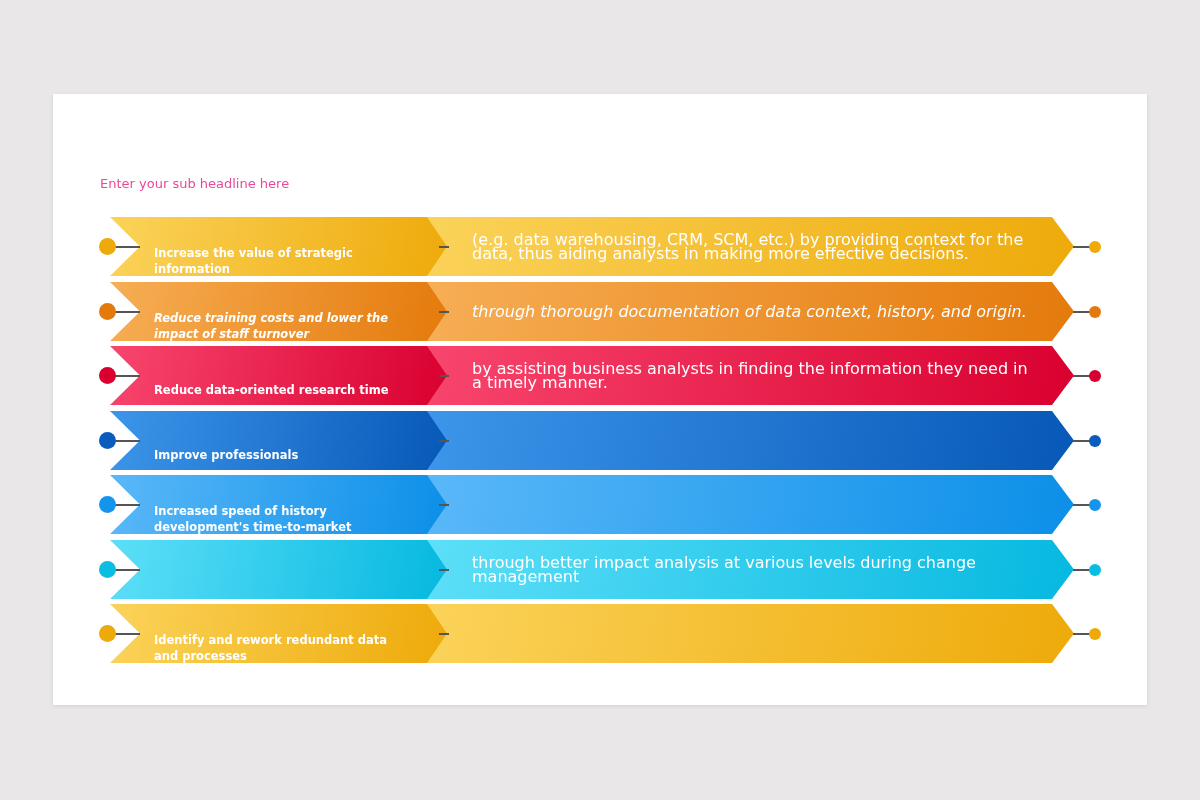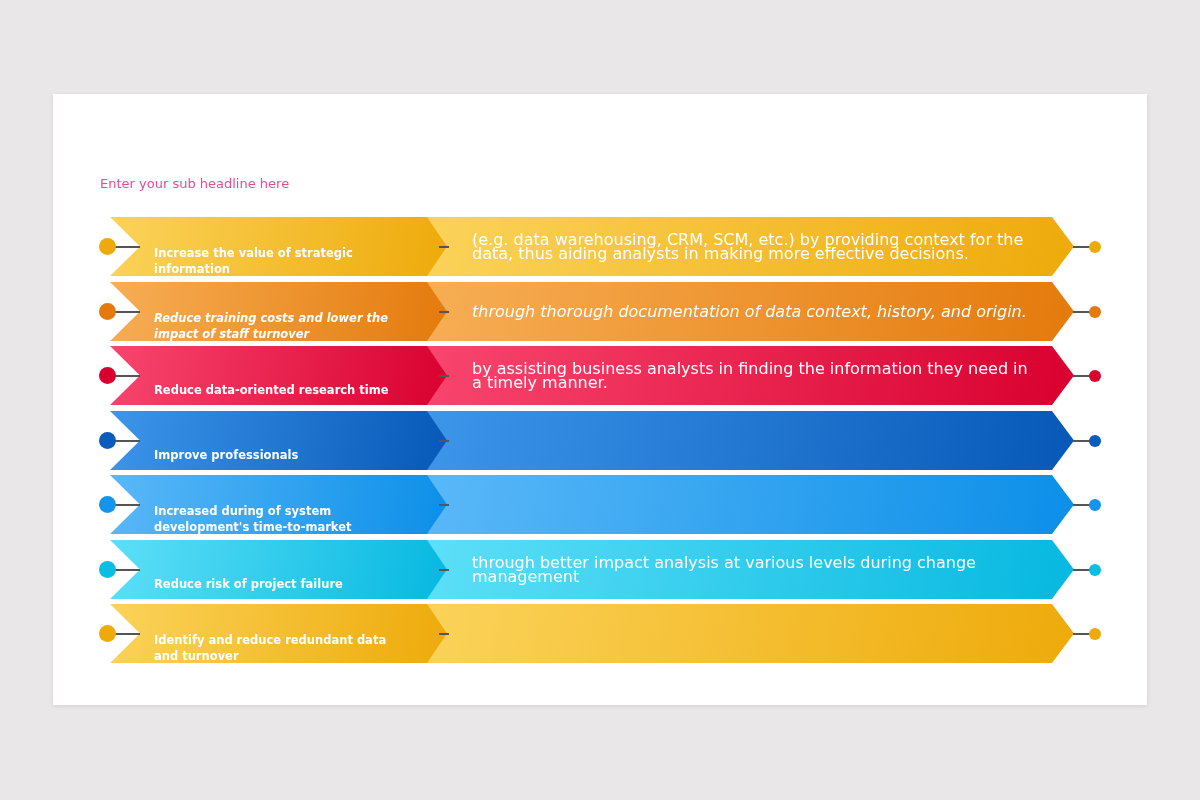--- a/index.html
+++ b/index.html
@@ -169,45 +169,44 @@
       <div class="seg-inner" style="background: linear-gradient(100deg, rgb(90, 184, 248) 0%, rgb(12, 143, 232) 100%);"></div>
     </div>
     <div class="seg seg-right">
       <div class="seg-inner" style="background: linear-gradient(100deg, rgb(90, 184, 248) 0%, rgb(12, 143, 232) 100%);"></div>
     </div>
     <div class="line-left"></div>
     <div class="dot-left" style="background: rgb(21, 148, 238);"></div>
     <div class="line-mid"></div>
     <div class="line-right"></div>
     <div class="dot-right" style="background: rgb(21, 148, 238);"></div>
-    <div class="label-left">Increased during of system development's time-to-market</div>
+    <div class="label-left">Increased speed of history development's time-to-market</div>
   </div>
       <div class="row" style="top: 446px;">
     <div class="seg seg-left">
       <div class="seg-inner" style="background: linear-gradient(100deg, rgb(93, 223, 248) 0%, rgb(6, 184, 224) 100%);"></div>
     </div>
     <div class="seg seg-right">
       <div class="seg-inner" style="background: linear-gradient(100deg, rgb(93, 223, 248) 0%, rgb(6, 184, 224) 100%);"></div>
     </div>
     <div class="line-left"></div>
     <div class="dot-left" style="background: rgb(11, 189, 227);"></div>
     <div class="line-mid"></div>
     <div class="line-right"></div>
     <div class="dot-right" style="background: rgb(11, 189, 227);"></div>
-    <div class="label-left">Reduce risk of project failure</div>
     <div class="label-right">through better impact analysis at various levels during change management</div>
   </div>
       <div class="row" style="top: 510px;">
     <div class="seg seg-left">
       <div class="seg-inner" style="background: linear-gradient(100deg, rgb(251, 211, 90) 0%, rgb(238, 170, 10) 100%);"></div>
     </div>
     <div class="seg seg-right">
       <div class="seg-inner" style="background: linear-gradient(100deg, rgb(251, 211, 90) 0%, rgb(238, 170, 10) 100%);"></div>
     </div>
     <div class="line-left"></div>
     <div class="dot-left" style="background: rgb(238, 170, 10);"></div>
     <div class="line-mid"></div>
     <div class="line-right"></div>
     <div class="dot-right" style="background: rgb(238, 170, 10);"></div>
-    <div class="label-left">Identify and reduce redundant data and turnover</div>
+    <div class="label-left">Identify and rework redundant data and processes</div>
   </div>
     </div>
 </div>
 
 </body></html>

